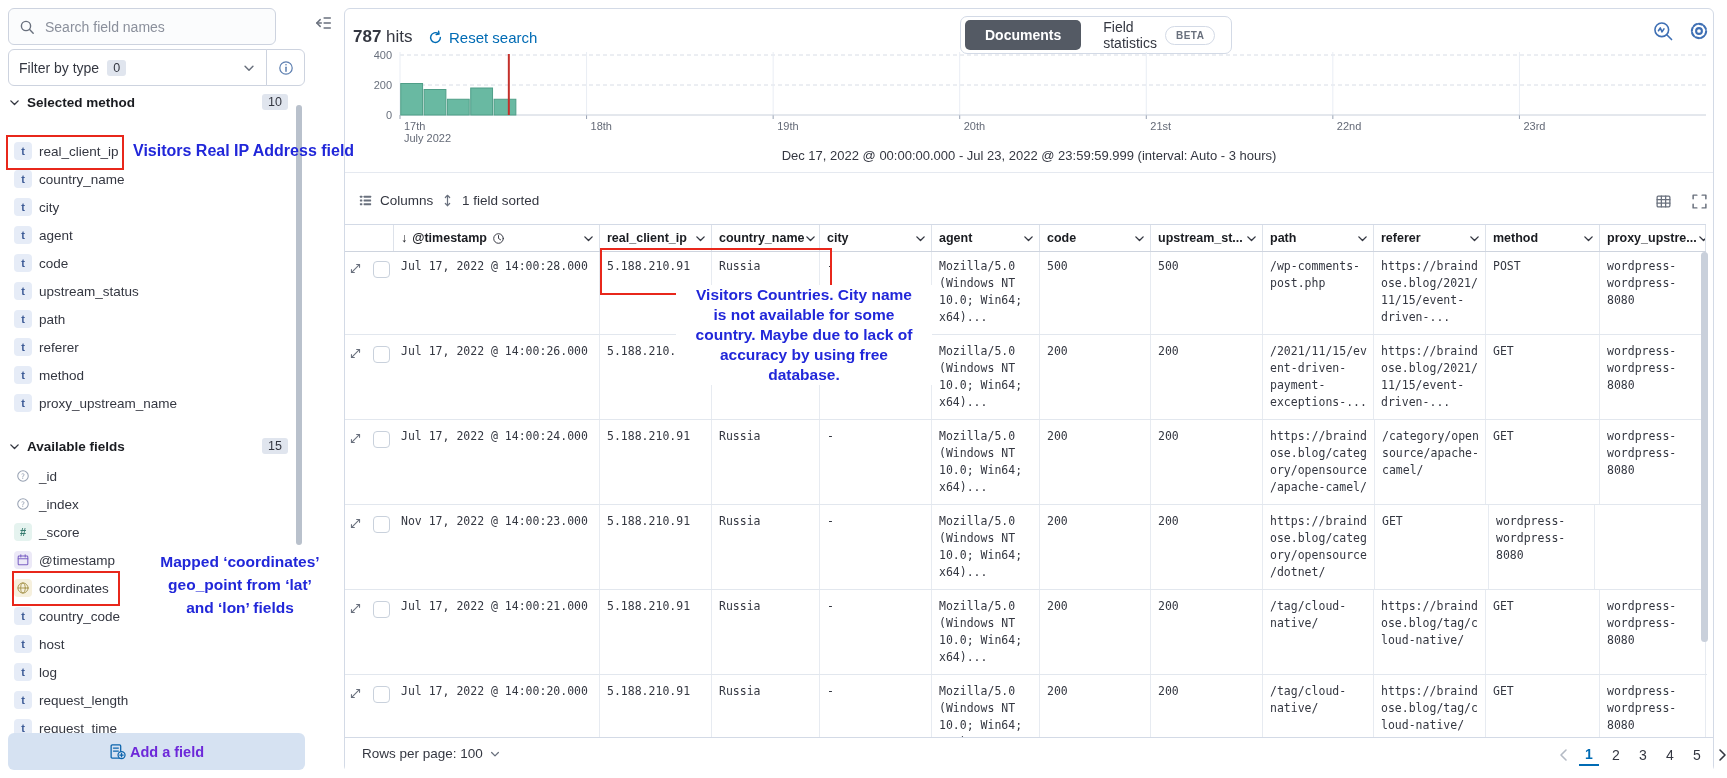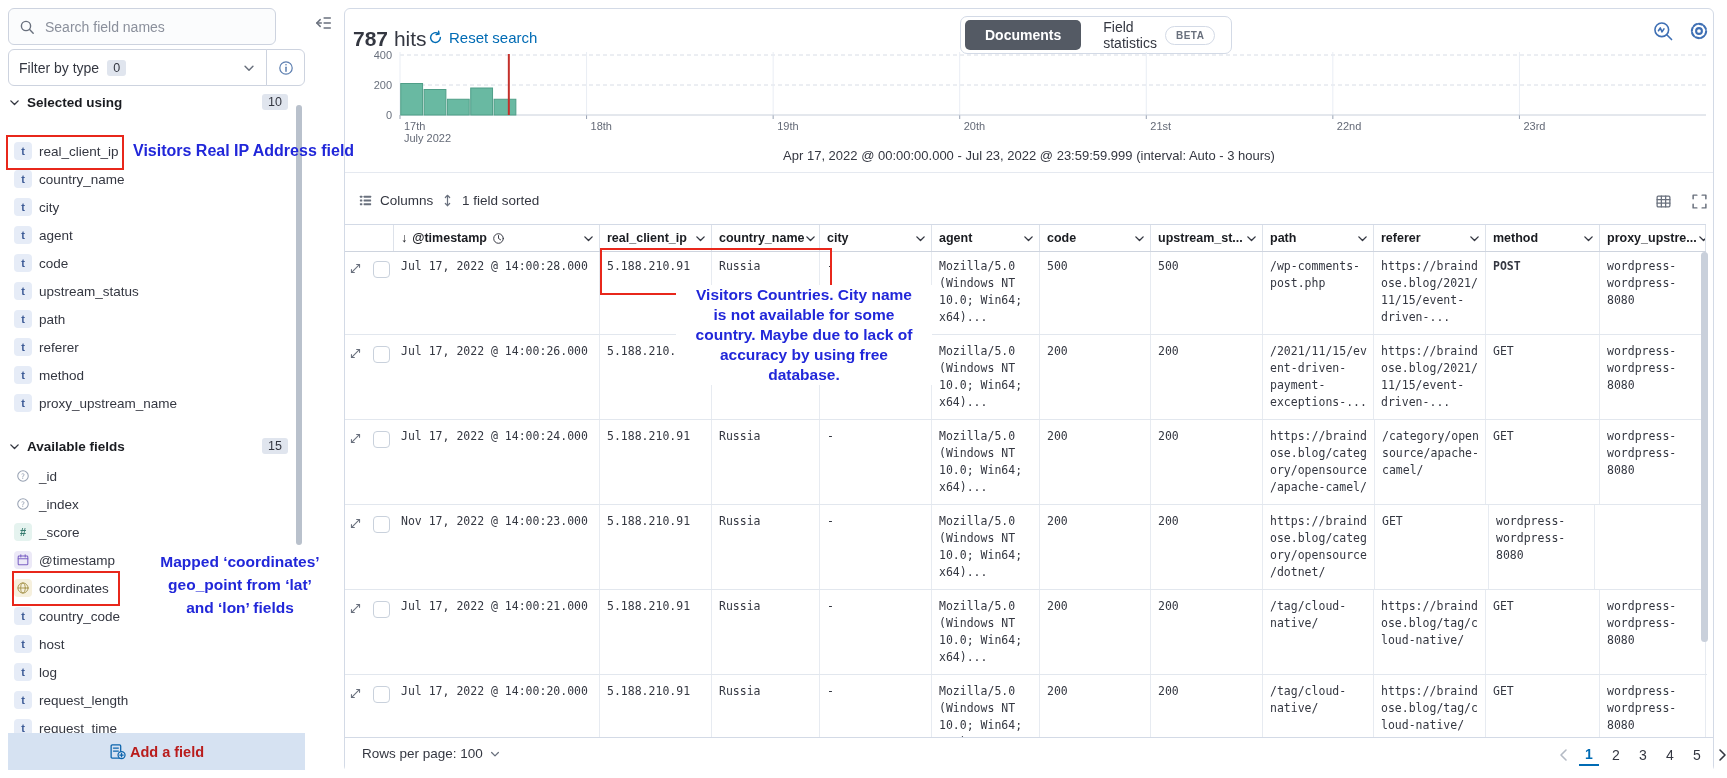--- a/index.html
+++ b/index.html
@@ -31,28 +31,28 @@
   .field-item{height:28px;display:flex;align-items:center;padding-left:14px;font-size:13.5px;color:#343741;cursor:pointer;}
   .token{width:18px;height:18px;border-radius:4px;display:inline-flex;align-items:center;justify-content:center;
          font-size:11px;margin-right:7px;flex:0 0 18px;box-sizing:border-box;}
   .tok-text{background:#e6ecf7;color:#3c5a96;font-weight:bold;}
   .tok-number{background:#e5f3ef;color:#357a6e;font-weight:bold;}
   .tok-date{background:#ece9f7;color:#7b61c4;}
   .tok-geo{background:#f6f0dd;color:#a8964f;}
   .tok-meta{background:transparent;color:#98a2b3;}
   .token svg{width:14px;height:14px;}
   .sidebar-scrollbar{left:296px;top:105px;width:6px;height:440px;border-radius:3px;background:#b9c1cc;}
-  .add-field{left:8px;top:733px;width:297px;height:37px;border:none;border-radius:0;background:#d6e2f2;
-             color:#b91c1c;font-weight:bold;font-size:14.5px;display:flex;align-items:center;justify-content:center;
+  .add-field{left:8px;top:733px;width:297px;height:37px;border:none;border-radius:6px;background:#d6e2f2;
+             color:#6d28d9;font-weight:bold;font-size:14.5px;display:flex;align-items:center;justify-content:center;
              gap:4px;cursor:pointer;font-family:"Liberation Sans",sans-serif;z-index:5;}
   .add-field .icn{width:17px;height:17px;color:#0b64ad;}
 
   
   .panel{left:344px;top:8px;width:1370px;height:764px;border:1px solid #d3dae6;border-radius:6px;background:#fff;box-sizing:border-box;}
-  .hits{left:353px;top:27px;font-size:21px;}
+  .hits{left:353px;top:27px;font-size:17px;}
   .hits b{font-weight:bold;}
   .reset{left:428px;top:29px;display:flex;align-items:center;gap:6px;color:#006bb4;font-size:15px;cursor:pointer;}
   .reset .icn{width:15px;height:15px;color:#006bb4;}
   .tabs{left:960px;top:16px;width:272px;height:38px;border:1px solid #d3dae6;border-radius:7px;background:#fff;
         display:flex;align-items:center;padding:0 4px;box-sizing:border-box;gap:2px;}
   .tab{height:30px;display:flex;align-items:center;padding:0 20px;font-size:14px;border-radius:5px;cursor:pointer;gap:8px;}
   .tab.active{background:#545a64;color:#fff;font-weight:bold;}
   .beta{border:1px solid #d3dae6;border-radius:11px;font-size:10px;letter-spacing:.5px;color:#69707d;
         padding:3px 10px;font-weight:bold;background:#fff;}
   .top-icn{width:22px;height:22px;color:#3e6fb4;cursor:pointer;}
@@ -134,21 +134,21 @@
         </svg>
       </span>
   </div>
 
   <div class="abs section-header" style="top:90px;">
     <span class="icn">
         <svg viewBox="0 0 16 16" stroke="currentColor" fill="none" stroke-linecap="round" stroke-linejoin="round" stroke-width="1.7">
           <path d="M3.5 6l4.5 4.5L12.5 6"></path>
         </svg>
       </span>
-    <span>Selected using</span>
+    <span>Selected method</span>
     <span class="count-badge">10</span>
   </div>
   <div class="abs field-list" style="top:137px;" id="selected-list">
       <div class="field-item">
         <span class="token tok-text">t</span>
         <span>real_client_ip</span>
       </div>
       <div class="field-item">
         <span class="token tok-text">t</span>
         <span>country_name</span>
@@ -343,21 +343,21 @@
       <text x="48" y="79" font-size="11" fill="#69707d" text-anchor="end" font-family="Liberation Sans, sans-serif">0</text>
       <text x="48" y="49" font-size="11" fill="#69707d" text-anchor="end" font-family="Liberation Sans, sans-serif">200</text>
       <text x="48" y="19" font-size="11" fill="#69707d" text-anchor="end" font-family="Liberation Sans, sans-serif">400</text>
       <rect x="56.75" y="43.5" width="21.821428571428573" height="31.5" fill="#69b9a2" stroke="#4f9e87" stroke-width="1"></rect>
       <rect x="80.07142857142857" y="49.5" width="21.821428571428573" height="25.5" fill="#69b9a2" stroke="#4f9e87" stroke-width="1"></rect>
       <rect x="103.39285714285714" y="59.25" width="21.821428571428573" height="15.75" fill="#69b9a2" stroke="#4f9e87" stroke-width="1"></rect>
       <rect x="126.71428571428572" y="48" width="21.821428571428573" height="27" fill="#69b9a2" stroke="#4f9e87" stroke-width="1"></rect>
       <rect x="150.03571428571428" y="59.25" width="21.821428571428573" height="15.75" fill="#69b9a2" stroke="#4f9e87" stroke-width="1"></rect>
       <line x1="164.83333333333331" x2="164.83333333333331" y1="14" y2="75" stroke="#c4302b" stroke-width="2"></line>
     </svg>
-  <div class="abs caption">Apr 17, 2022 @ 00:00:00.000 - Jul 23, 2022 @ 23:59:59.999 (interval: Auto - 3 hours)</div>
+  <div class="abs caption">Dec 17, 2022 @ 00:00:00.000 - Jul 23, 2022 @ 23:59:59.999 (interval: Auto - 3 hours)</div>
   <div class="abs divider"></div>
 
   <div class="abs tb-btn" style="left:358px;top:193px;">
     <span class="icn">
         <svg viewBox="0 0 16 16" fill="currentColor">
           <rect x="2" y="3" width="2.6" height="2" rx="0.4"></rect>
           <rect x="6" y="3" width="8" height="2" rx="0.4"></rect>
           <rect x="2" y="7" width="2.6" height="2" rx="0.4"></rect>
           <rect x="6" y="7" width="8" height="2" rx="0.4"></rect>
           <rect x="2" y="11" width="2.6" height="2" rx="0.4"></rect>
@@ -503,21 +503,21 @@
         </div>
         <div class="gcell" style="width: 206px; white-space: nowrap;">Jul 17, 2022 @ 14:00:28.000</div>
         <div class="gcell" style="width: 112px;">5.188.210.91</div>
         <div class="gcell" style="width: 108px;">Russia</div>
         <div class="gcell" style="width: 112px;">-</div>
         <div class="gcell" style="width: 108px;">Mozilla/5.0 (Windows NT 10.0; Win64; x64)...</div>
         <div class="gcell" style="width: 111px;">500</div>
         <div class="gcell" style="width: 112px;">500</div>
         <div class="gcell" style="width: 111px;">/wp-comments-post.php</div>
         <div class="gcell" style="width: 112px;">https://braindose.blog/2021/11/15/event-driven-...</div>
-        <div class="gcell" style="width: 114px; font-weight: bold;">POST</div>
+        <div class="gcell" style="width: 114px;">POST</div>
         <div class="gcell" style="width: 106px;">wordpress-wordpress-8080</div>
       </div>
       <div class="grow">
         <div class="gcell ctrlcell" style="width: 49px;">
           <span class="icn expand-icn">
             <svg viewBox="0 0 16 16" stroke="currentColor" fill="none" stroke-linecap="round" stroke-linejoin="round" stroke-width="1.3">
               <path d="M3 13L13 3"></path>
               <path d="M3 13v-3.6M3 13h3.6"></path>
               <path d="M13 3v3.6M13 3H9.4"></path>
             </svg>

